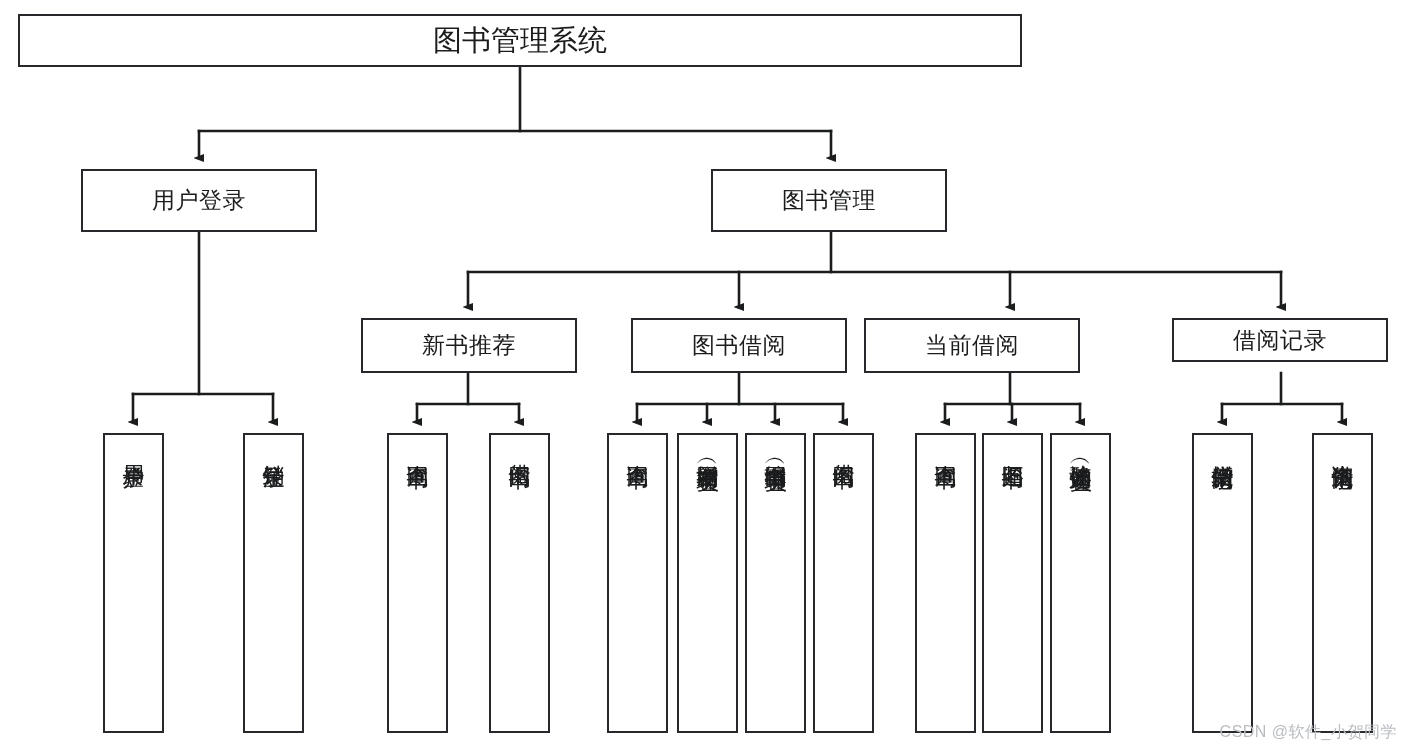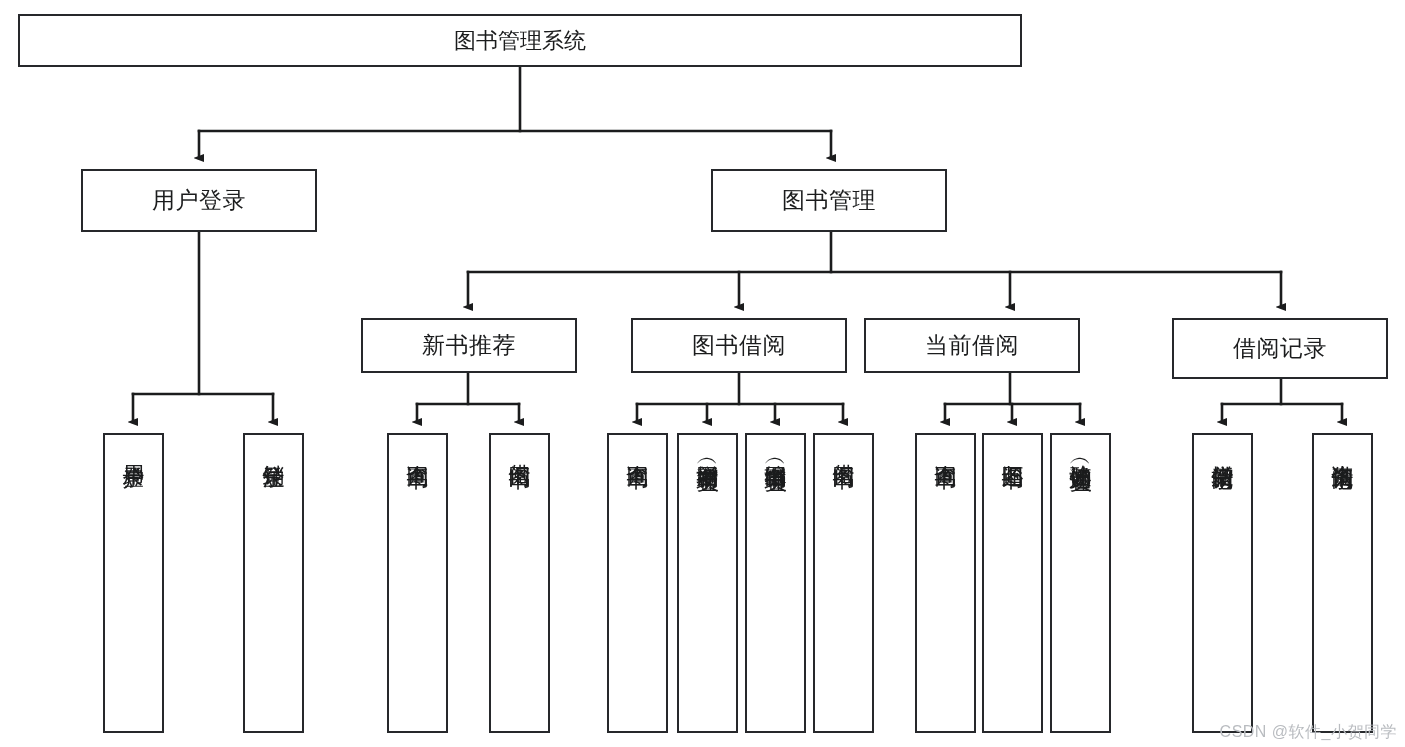--- a/index.html
+++ b/index.html
@@ -34,21 +34,21 @@
     display: flex;
     align-items: center;
     justify-content: center;
     color: #1b1c1d;
   }
   .node.horiz {
     font-size: 23px;
     letter-spacing: 0.5px;
   }
   .node.root {
-    font-size: 22px;
+    font-size: 29px;
     text-align: right;
   }
   .node.leaf {
     align-items: flex-start;
     justify-content: center;
     padding-top: 12px;
   }
   .vtext {
     writing-mode: vertical-rl;
     text-orientation: upright;
@@ -137,21 +137,21 @@
 
   <div class="node horiz" style="left:361px; top:318px; width:216px; height:55px;">
     <span>新书推荐</span>
   </div>
   <div class="node horiz" style="left:631px; top:318px; width:216px; height:55px;text-align:right;">
     <span>图书借阅</span>
   </div>
   <div class="node horiz" style="left:864px; top:318px; width:216px; height:55px;">
     <span>当前借阅</span>
   </div>
-  <div class="node horiz" style="left:1172px; top:318px; width:216px; height:61px;">
+  <div class="node horiz" style="left:1172px; top:318px; width:216px; height:44px;">
     <span>借阅记录</span>
   </div>
 
   <div class="node leaf" style="left:103px; top:433px; width:61px; height:300px;">
     <span class="vtext">用户登录</span>
   </div>
   <div class="node leaf" style="left:243px; top:433px; width:61px; height:300px;">
     <span class="vtext">注销登录</span>
   </div>
 

